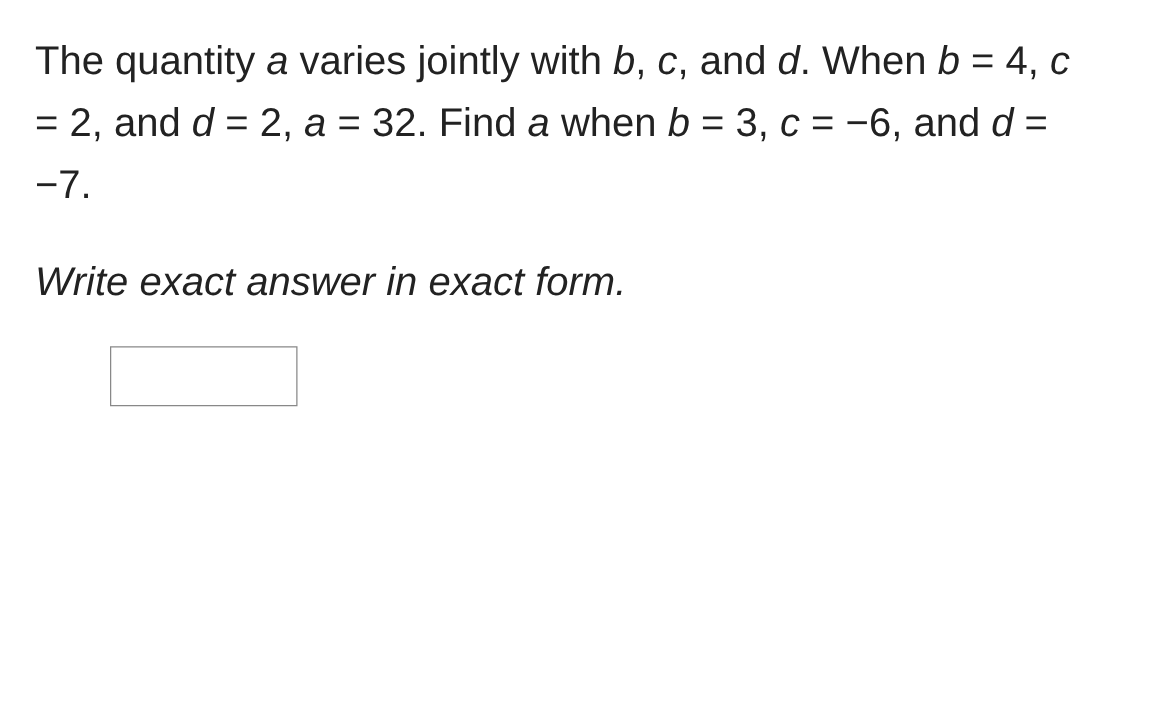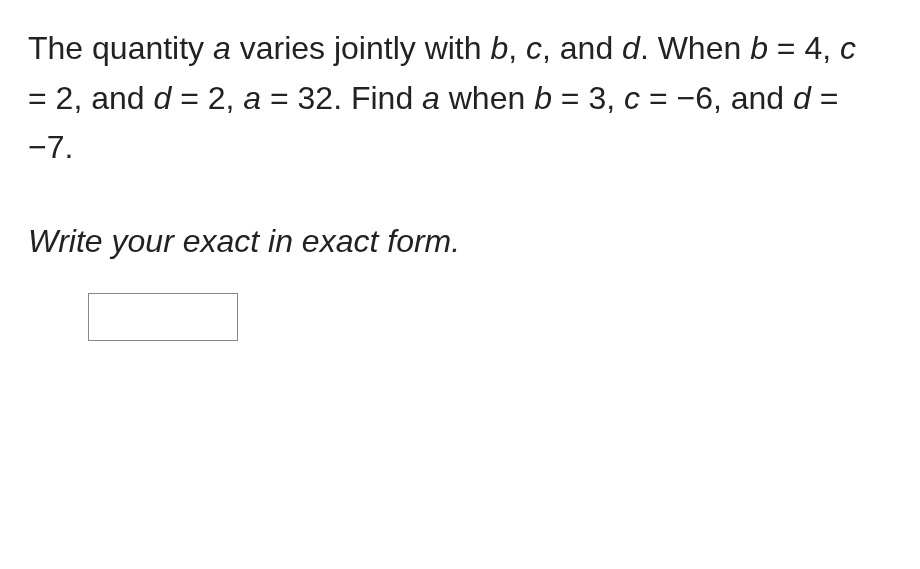--- a/index.html
+++ b/index.html
@@ -10,21 +10,21 @@
     body {
       font-family: Verdana, Geneva, sans-serif;
       background: #ffffff;
       padding: 24px 28px;
       width: 920px;
       color: #222222;
     }
     .problem-text {
       font-size: 32px;
       line-height: 1.55;
-      margin-bottom: 44px;
+      margin-bottom: 28px;
       max-width: 840px;
     }
     .instruction-text {
       font-size: 32px;
       font-style: italic;
       line-height: 1.5;
       margin-bottom: 28px;
     }
     .var {
       font-style: italic;
@@ -41,18 +41,18 @@
   </style>
 </head>
 <body>
 
 
 
 <p class="problem-text">
   <span>The quantity </span><span class="var">a</span><span> varies jointly with </span><span class="var">b</span><span>, </span><span class="var">c</span><span>, and </span><span class="var">d</span><span>. When </span><span class="var">b</span><span> = 4, </span><span class="var">c</span><span> = 2, and </span><span class="var">d</span><span> = 2, </span><span class="var">a</span><span> = 32. Find </span><span class="var">a</span><span> when </span><span class="var">b</span><span> = 3, </span><span class="var">c</span><span> = −6, and </span><span class="var">d</span><span> = −7.</span>
 </p>
 
-<p class="instruction-text">Write your exact in exact form.</p>
+<p class="instruction-text">Write exact answer in exact form.</p>
 
 <input type="text" class="answer-input" placeholder="" style="">
 
 
 
 
 </body></html>

